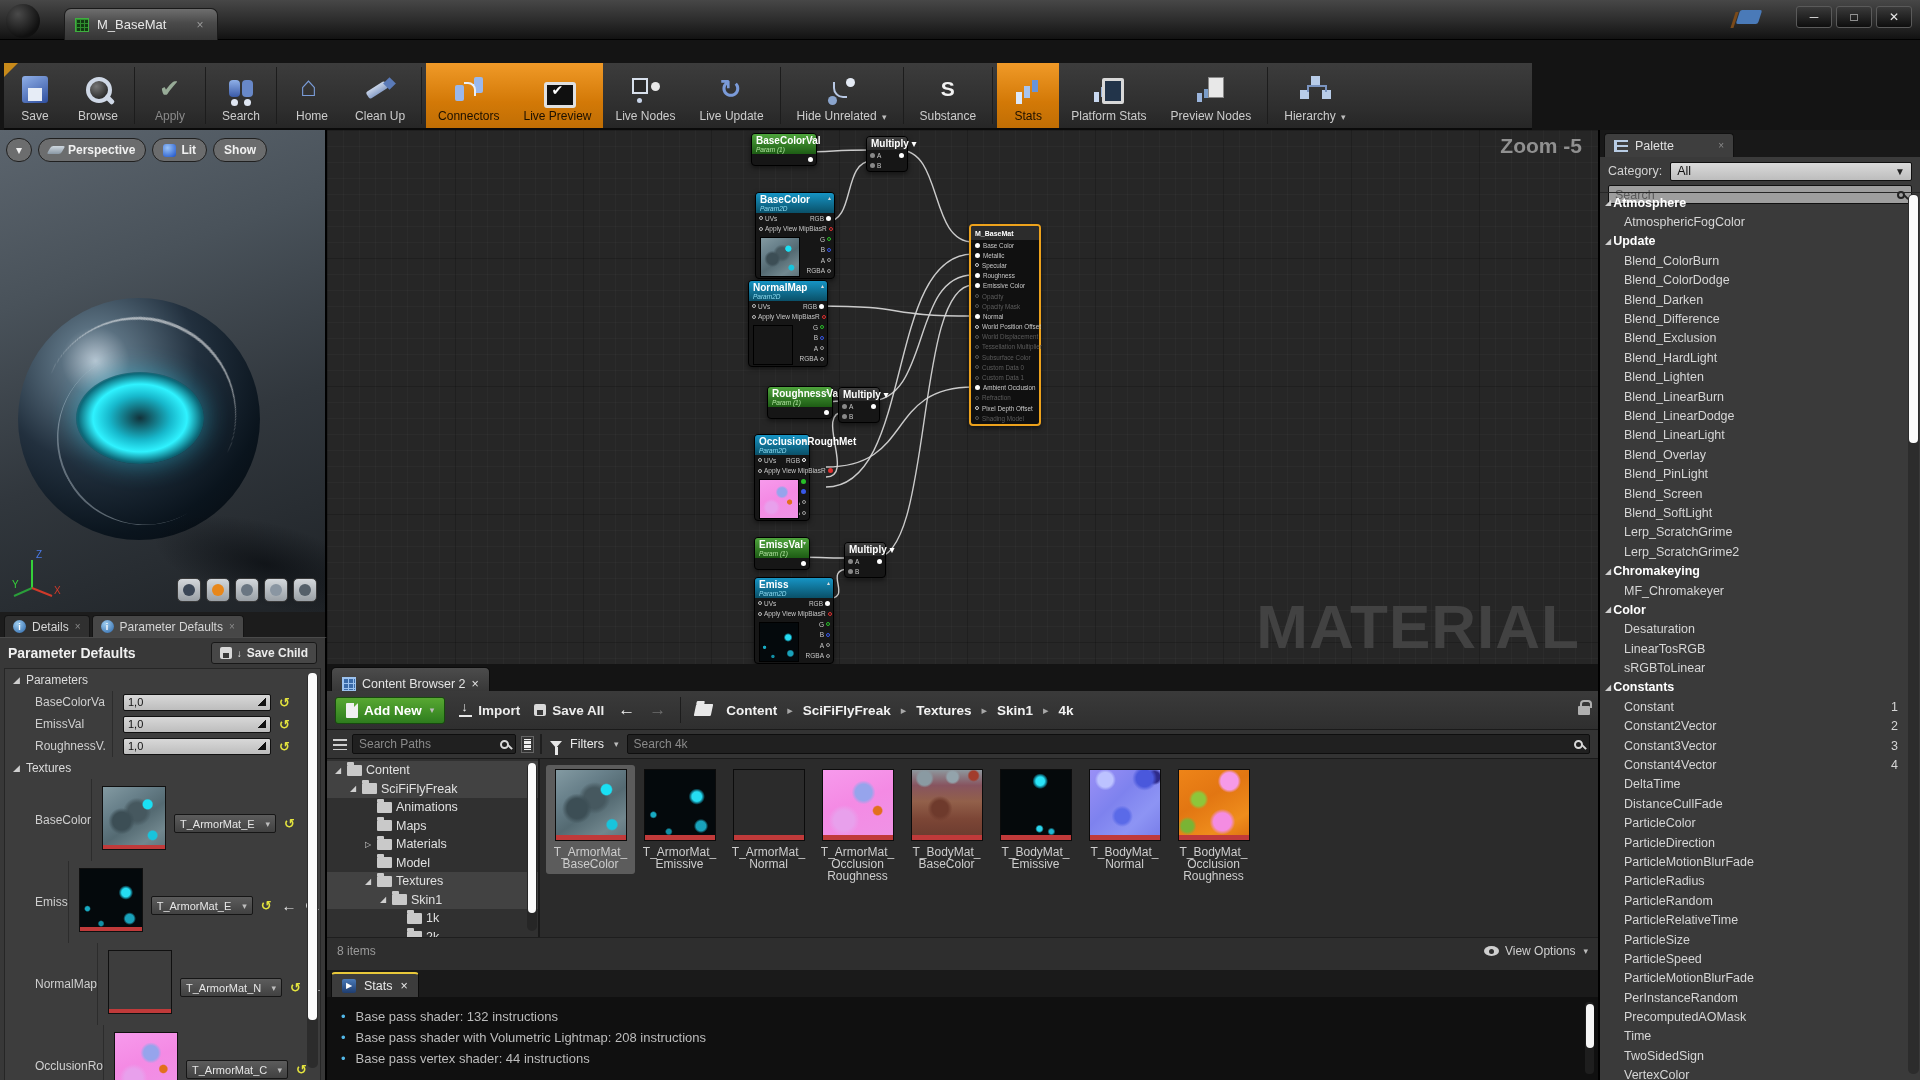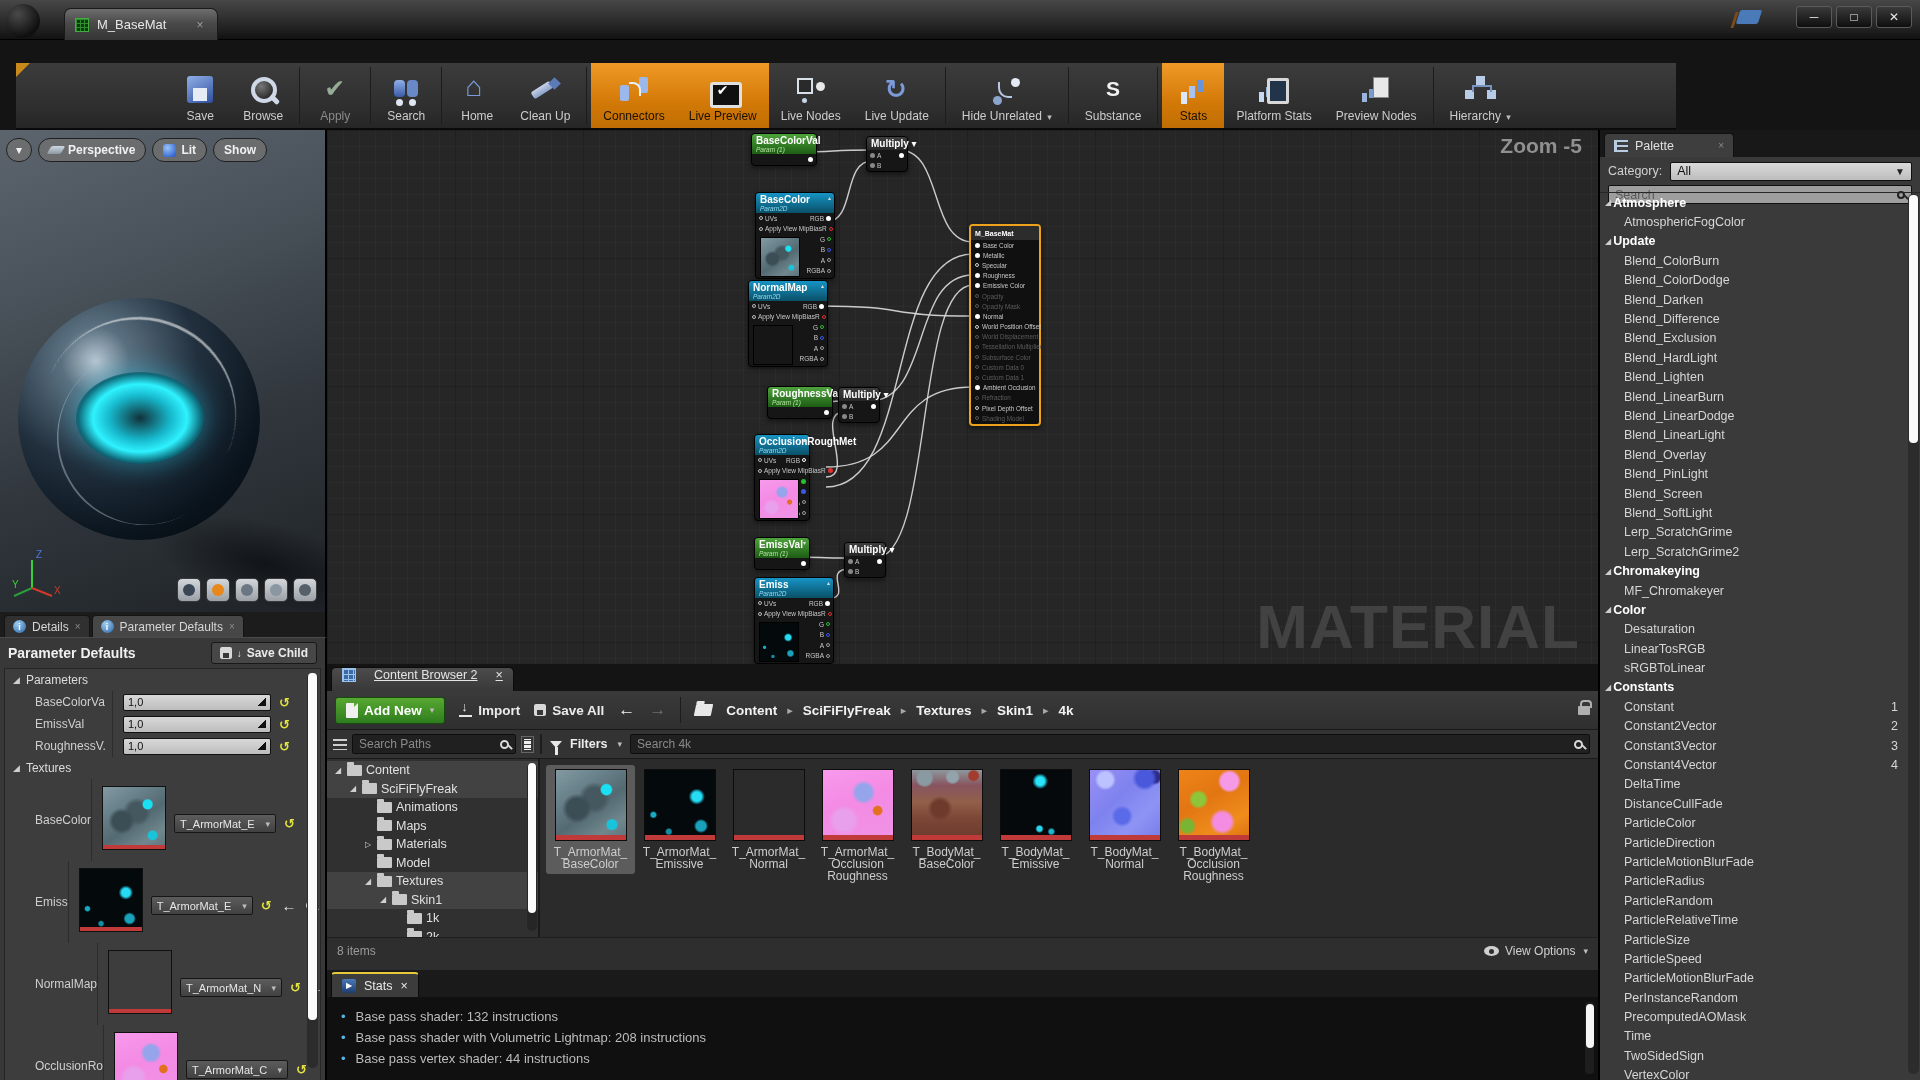--- a/index.html
+++ b/index.html
@@ -26,22 +26,22 @@
   .win-btn { width:36px; height:22px; border:1px solid #5a5a5a; border-radius:3px;
     background:linear-gradient(#3a3a3a,#0e0e0e); color:#e8e8e8; font-size:12px; font-weight:bold;
     display:flex; align-items:center; justify-content:center; }
 
   
   #menubar { position:absolute; left:0; top:40px; width:1920px; height:23px; background:#121212;
     display:flex; align-items:center; padding-left:12px; gap:34px; border-bottom:1px solid #000; }
   .menu-item { color:#cfcfcf; font-size:13px; }
 
   
-  #toolbar { position:absolute; left:16px; top:63px; width:1660px; height:67px;
-    background:linear-gradient(#3c3c3c,#2e2e2e 70%,#262626); border-bottom:2px solid #0a0a0a; display:flex; align-items:stretch;justify-content:center; }
+  #toolbar { position:absolute; left:4px; top:63px; width:1528px; height:67px;
+    background:linear-gradient(#3c3c3c,#2e2e2e 70%,#262626); border-bottom:2px solid #0a0a0a; display:flex; align-items:stretch; }
   #toolbar::before { content:""; position:absolute; left:0; top:0; border-left:14px solid #c88a1a; border-bottom:14px solid transparent; }
   .tbtn { display:flex; flex-direction:column; align-items:center; justify-content:flex-end;
     padding:4px 12px 5px; position:relative; min-width:58px; }
   .tbtn.active { background:linear-gradient(#f09a28,#d37907 60%,#c06e04); }
   .tbtn.active .tlabel { color:#1c1000; }
   .tbtn.disabled .tlabel { color:#8a8a8a; }
   .tlabel { color:#cccccc; font-size:12px; margin-top:3px; white-space:nowrap; }
   .tdiv { width:1px; background:#1c1c1c; margin:4px 4px; }
   .dd-caret { color:#bdbdbd; font-size:9px; margin-left:2px; }
   .ticon { position:relative; width:38px; height:32px; }
@@ -248,21 +248,21 @@
   .mrow .plabel { font-size:6.3px; }
   .mrow.dis .plabel { color:#5c5c5c; }
   .mrow .pin.conn { background:#fff; }
   .mrow .pin.open { border:1px solid #cfcfcf; width:4px; height:4px; }
   .mrow.dis .pin { border:1px solid #555; width:4px; height:4px; }
 
   
   #cb { position:absolute; left:327px; top:664px; width:1273px; height:306px; background:#2e2e2e; border-right:2px solid #000; }
   #cb-tabs { height:27px; background:#141414; display:flex; align-items:flex-end; padding-left:4px; }
   .cb-tab { height:24px; background:linear-gradient(#4c4c4c,#383838); border:1px solid #0c0c0c; border-bottom:none;
-    border-radius:5px 5px 0 0; display:flex; align-items:flex-start; gap:18px; padding:0 10px; color:#e4e4e4; font-size:12.5px;text-decoration:underline; }
+    border-radius:5px 5px 0 0; display:flex; align-items:flex-end; gap:6px; padding:0 10px; color:#e4e4e4; font-size:12.5px; }
   .i-grid { width:14px; height:14px; background:#3a6aa8;
     background-image:linear-gradient(#9cc2ee 1px,transparent 1px),linear-gradient(90deg,#9cc2ee 1px,transparent 1px);
     background-size:5px 5px; border:1px solid #9cc2ee; }
   #cb-toolbar { height:39px; background:linear-gradient(#3a3a3a,#2f2f2f); display:flex; align-items:center; padding:0 8px; gap:14px;
     border-bottom:1px solid #1a1a1a; }
   #add-new-btn { height:27px; background:linear-gradient(#58a832,#2e7d1e); border:1px solid #174a0e; border-radius:3px;
     display:flex; align-items:center; gap:6px; padding:0 10px; color:#fff; font-weight:bold; font-size:13.5px; }
   .i-page { width:12px; height:15px; background:#f0f0f0; border-radius:1px; position:relative; }
   .i-page::after { content:""; position:absolute; right:0; top:0; border-left:4px solid #58a832; border-bottom:4px solid transparent; }
   .cb-tool { display:flex; align-items:center; gap:6px; color:#ececec; font-size:13.5px; font-weight:bold; }
@@ -285,21 +285,21 @@
   #paths-zone { width:213px; display:flex; align-items:center; gap:5px; padding:0 6px; }
   .i-bars { width:14px; height:11px; background:repeating-linear-gradient(#cfcfcf 0 2px, transparent 2px 5px); }
   .search-box { flex:1; height:20px; background:#202020; border:1px solid #0e0e0e; border-radius:2px;
     color:#8a8a8a; font-size:12px; display:flex; align-items:center; padding:0 6px; gap:6px; }
   .search-box .ph { flex:1; white-space:nowrap; overflow:hidden; }
   .i-listbox { width:13px; height:17px; background:#f0f0f0; border:1px solid #666;
     background-image:repeating-linear-gradient(#444 0 1px, transparent 1px 4px); background-position:0 3px; background-clip:content-box; padding:2px; }
   #filters-zone { flex:1; display:flex; align-items:center; gap:8px; padding:0 8px; border-left:2px solid #1e1e1e; }
   .i-funnel { width:0; height:0; border-left:6px solid transparent; border-right:6px solid transparent; border-top:7px solid #e8e8e8; position:relative; }
   .i-funnel::after { content:""; position:absolute; left:-1.5px; top:-1px; width:3px; height:8px; background:#e8e8e8; }
-  #filters-label { color:#ececec; font-size:12.5px; font-weight:bold; }
+  #filters-label { color:#ececec; font-size:12.5px; font-weight:normal; }
   #cb-body { height:178px; display:flex; }
   #cb-tree { width:213px; background:#303030; border-right:2px solid #1a1a1a; position:relative; padding-top:2px; overflow:hidden; }
   .tree-row { height:18.5px; display:flex; align-items:center; gap:4px; color:#e0e0e0; font-size:12.5px; white-space:nowrap; }
   .tree-row.hl { background:#424242; }
   .tree-tri { width:10px; text-align:center; color:#cfcfcf; font-size:8px; flex:none; }
   .i-folder { width:15px; height:11px; background:#c9c9c9; border-radius:1px; position:relative; flex:none; }
   .i-folder::before { content:""; position:absolute; left:0; top:-3px; width:7px; height:3px; background:#c9c9c9; border-radius:1px 1px 0 0; }
   .tree-scroll { position:absolute; right:1px; top:4px; width:10px; height:168px; background:#262626; border-radius:5px; }
   .tree-scroll .thumb { position:absolute; left:1px; top:0; width:8px; height:150px; background:#fbfbfb; border-radius:4px; }
   #cb-assets { flex:1; background:#2b2b2b; padding:6px 2px 0 6px; display:flex; align-items:flex-start; }

